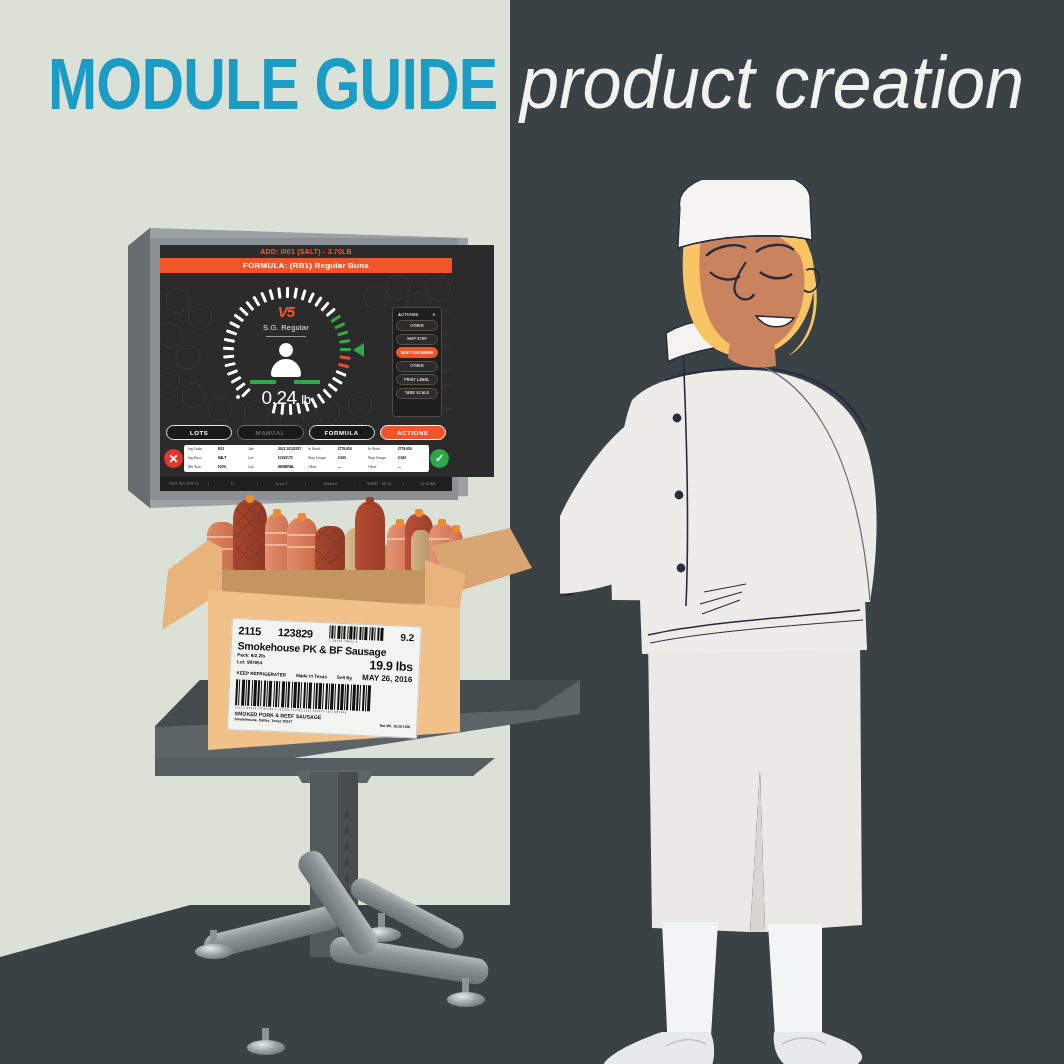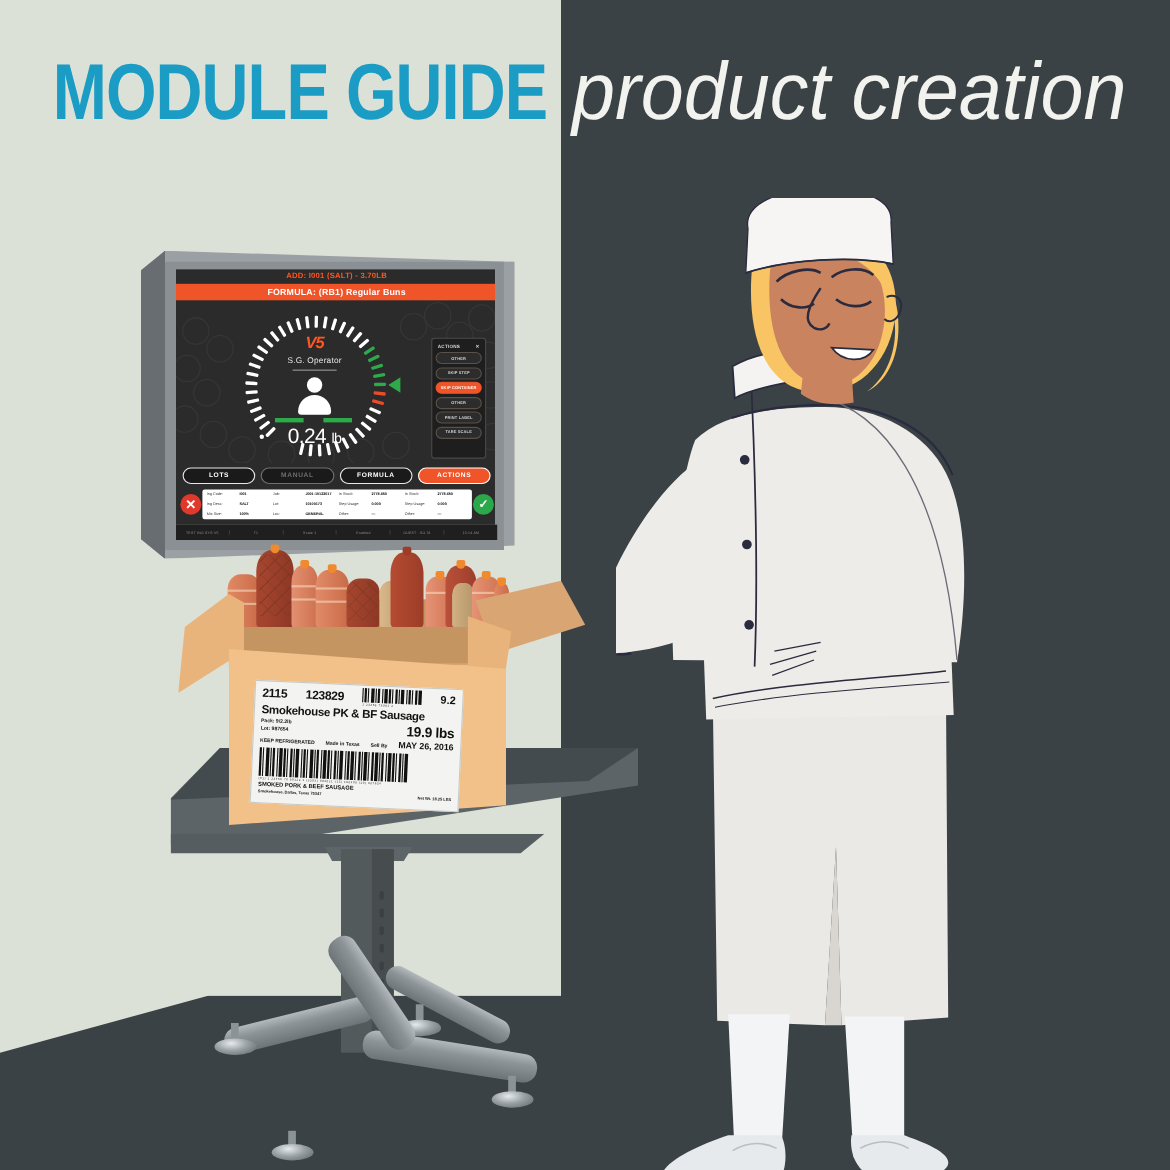--- a/index.html
+++ b/index.html
@@ -84,21 +84,21 @@
   .mon-side {
     position:absolute; left:128px; top:228px; width:30px; height:280px;
     background:#676d70;
     clip-path:polygon(0 18px, 22px 0, 22px 280px, 0 262px);
   }
   .mon-bevel {
     position:absolute; left:150px; top:238px; width:308px; height:262px;
     background:#8a9093;
   }
   .mon-screen {
-    position:absolute; left:160px; top:245px; width:290px; height:232px;
+    position:absolute; left:160px; top:245px; width:334px; height:232px;
     background:#2b2b2b;
     overflow:hidden;
   }
   .mon-statusbar {
     position:absolute; left:160px; top:477px; width:292px; height:14px;
     background:#1f1f1f; display:flex; align-items:center;
   }
   .mon-statusbar span {
     flex:1; text-align:center; font-size:3.2px; color:#8b8b8b; letter-spacing:.2px;
     border-right:1px solid #3a3a3a; white-space:nowrap; overflow:hidden;
@@ -384,21 +384,21 @@
         <div class="tick" style="transform:rotate(153deg)"></div>
         <div class="tick" style="transform:rotate(161deg)"></div>
         <div class="tick" style="transform:rotate(169deg)"></div>
         <div class="tick" style="transform:rotate(177deg)"></div>
         <div class="tick" style="transform:rotate(185deg)"></div>
         <div class="tick" style="transform:rotate(193deg)"></div>
         <div class="gauge-dot"></div>
         <div class="gauge-arrow"></div>
 
         <div class="v5">V5</div>
-        <div class="sgop">S.G. Operator</div>
+        <div class="sgop">S.G. Regular</div>
         <div class="sg-rule"></div>
         <div class="avatar-head"></div>
         <div class="avatar-body"></div>
         <div class="bar-a"></div>
         <div class="bar-b"></div>
         <div class="weight">
           <span>0.24</span>
           <span class="u">lb</span>
         </div>
       </div>

